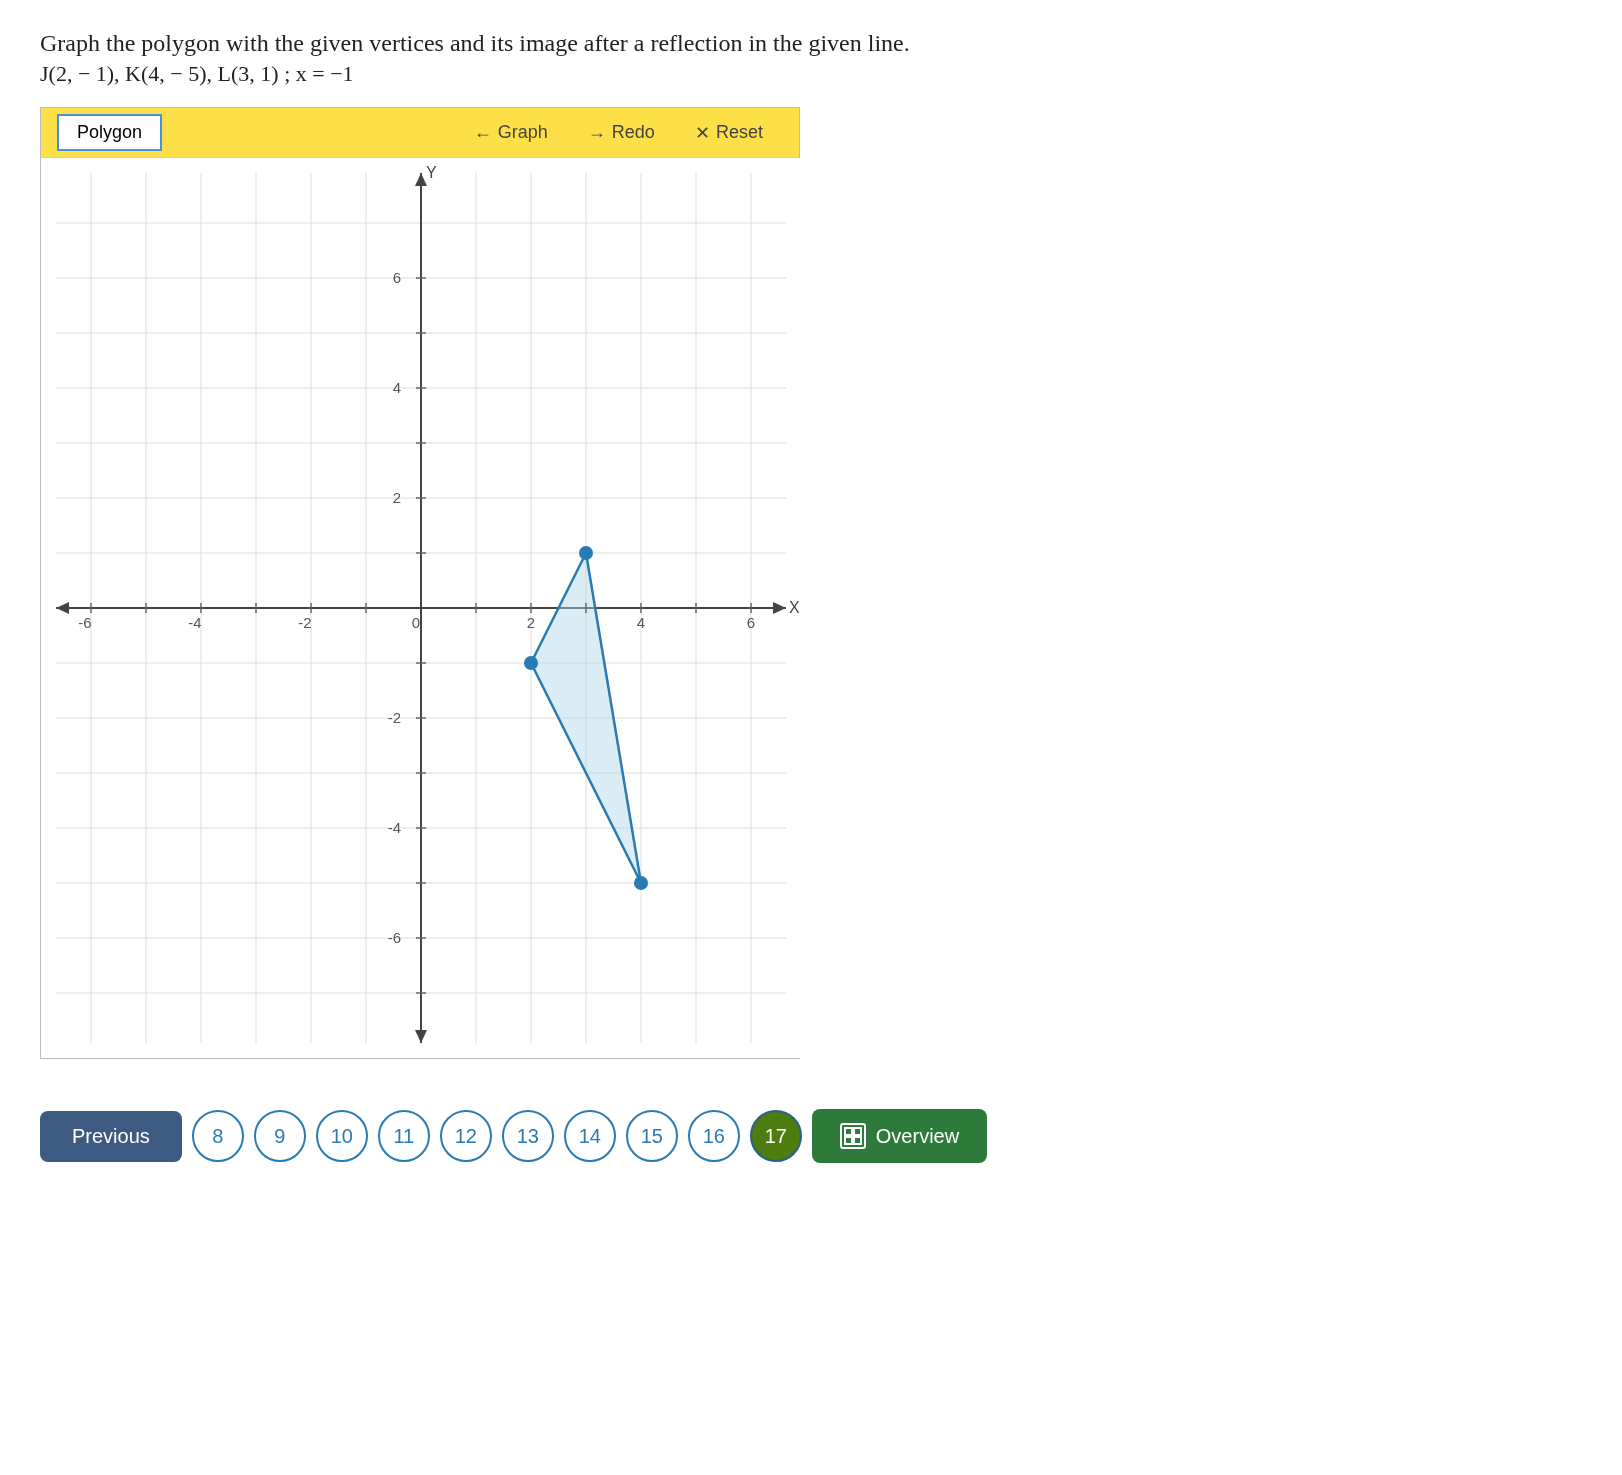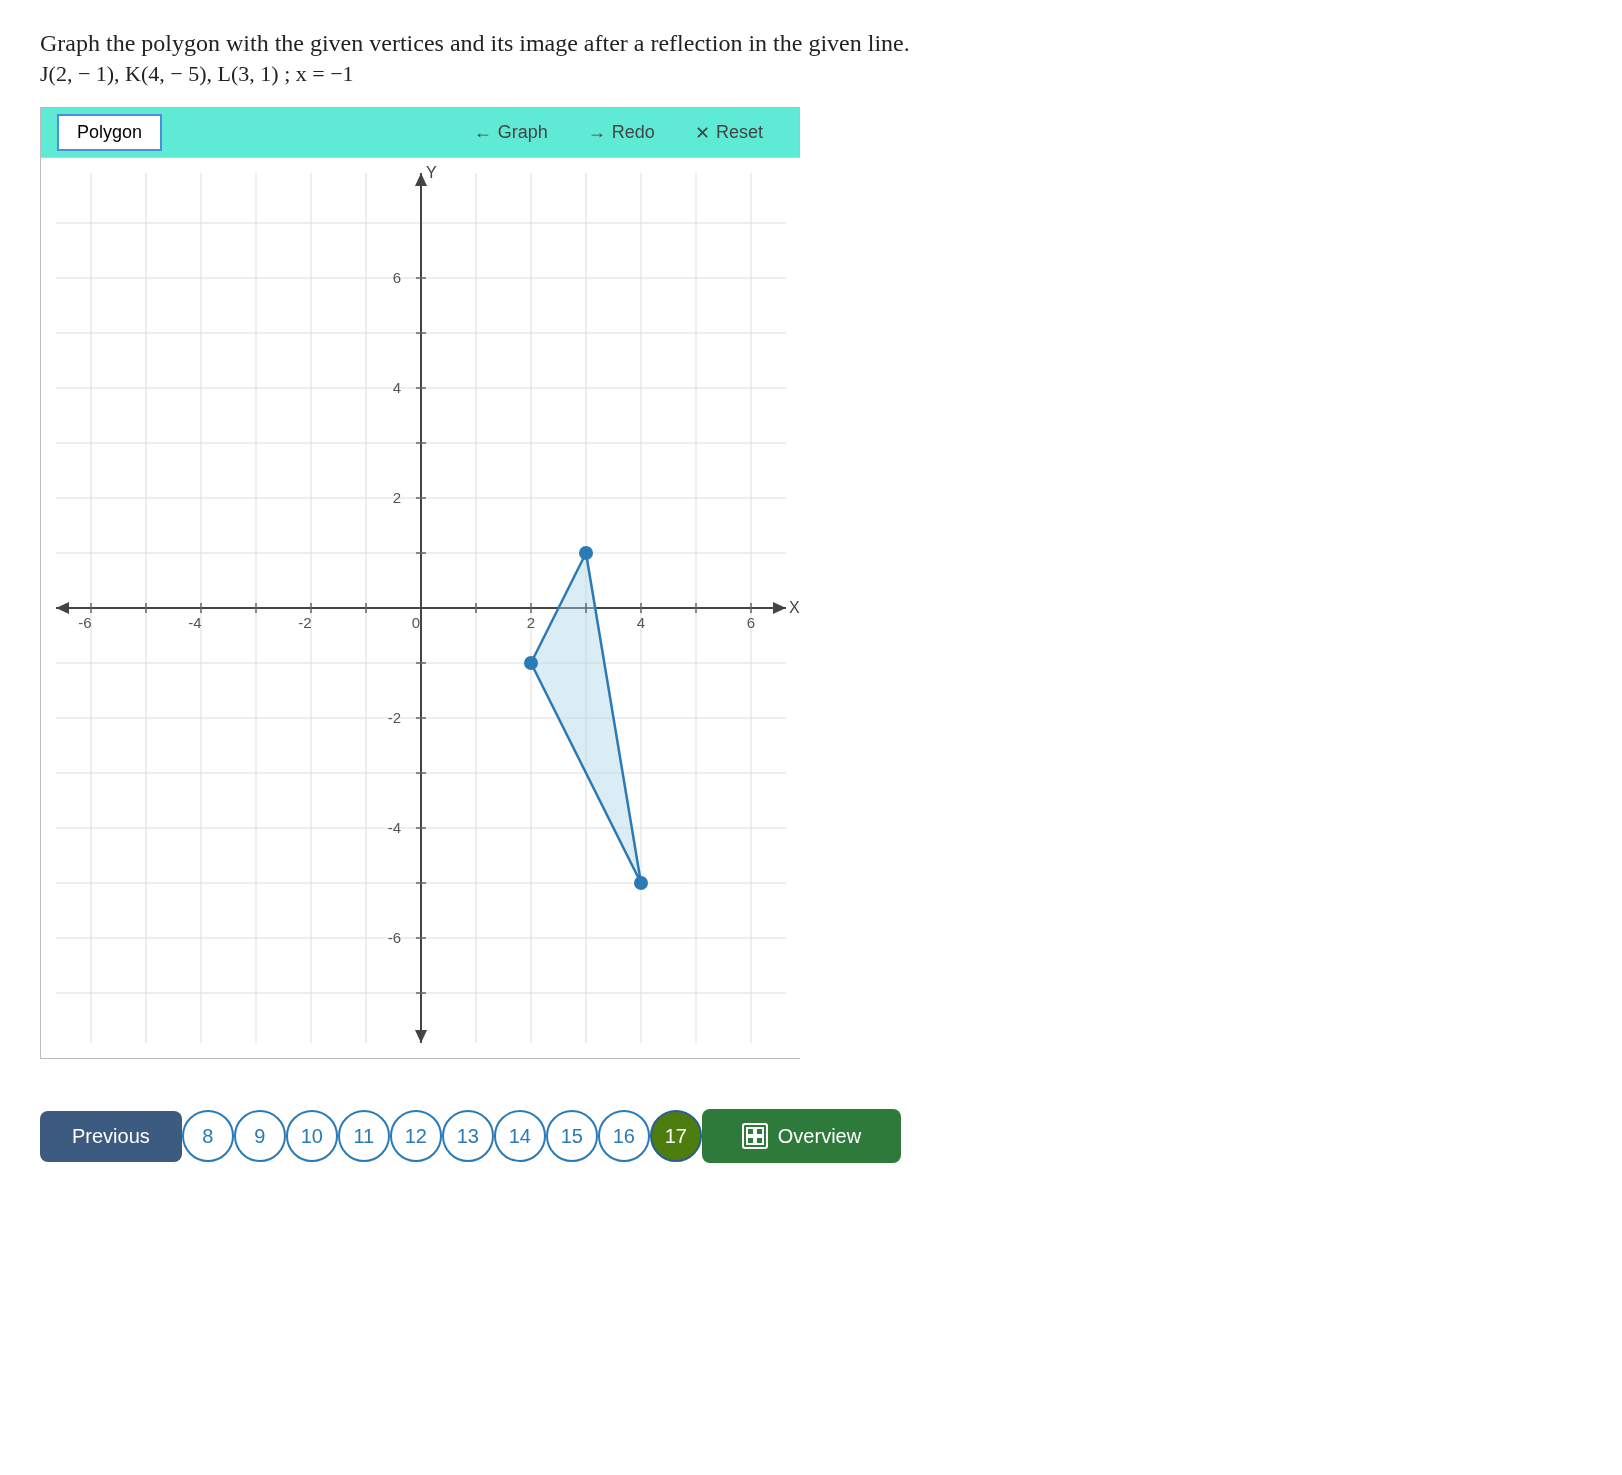--- a/index.html
+++ b/index.html
@@ -25,21 +25,21 @@
     .graph-container {
       display: flex;
       flex-direction: column;
       border: 1.5px solid #bbb;
       width: 760px;
       background: #fff;
     }
     .toolbar {
       display: flex;
       align-items: center;
-      background: #5eead4;
+      background: #fde047;
       border-bottom: 1px solid #ccc;
       padding: 6px 16px;
       gap: 0;
     }
     .toolbar-polygon {
       background: #fff;
       border: 2px solid #4a90d9;
       padding: 6px 18px;
       font-size: 18px;
       font-family: Arial, sans-serif;
@@ -69,21 +69,21 @@
       position: absolute;
       top: 0; left: 0;
       width: 100%;
       height: 100%;
     }
 
     
     .bottom-nav {
       display: flex;
       align-items: center;
-      gap: 0;
+      gap: 10px;
       margin-top: 40px;
       padding: 10px 0;
     }
     .nav-prev-btn {
       background: #3d5a80;
       color: #fff;
       border: none;
       border-radius: 8px;
       padding: 14px 32px;
       font-size: 20px;
@@ -107,21 +107,21 @@
     .nav-num-btn.active {
       background: #4d7c0f;
       color: #fff;
       border-color: #2a5f8f;
     }
     .nav-overview-btn {
       background: #2d7a3a;
       color: #fff;
       border: none;
       border-radius: 8px;
-      padding: 14px 40px;
+      padding: 14px 28px;
       font-size: 20px;
       font-family: Arial, sans-serif;
       cursor: pointer;
       display: flex;
       align-items: center;
       gap: 10px;
     }
     .overview-icon {
       width: 26px;
       height: 26px;

